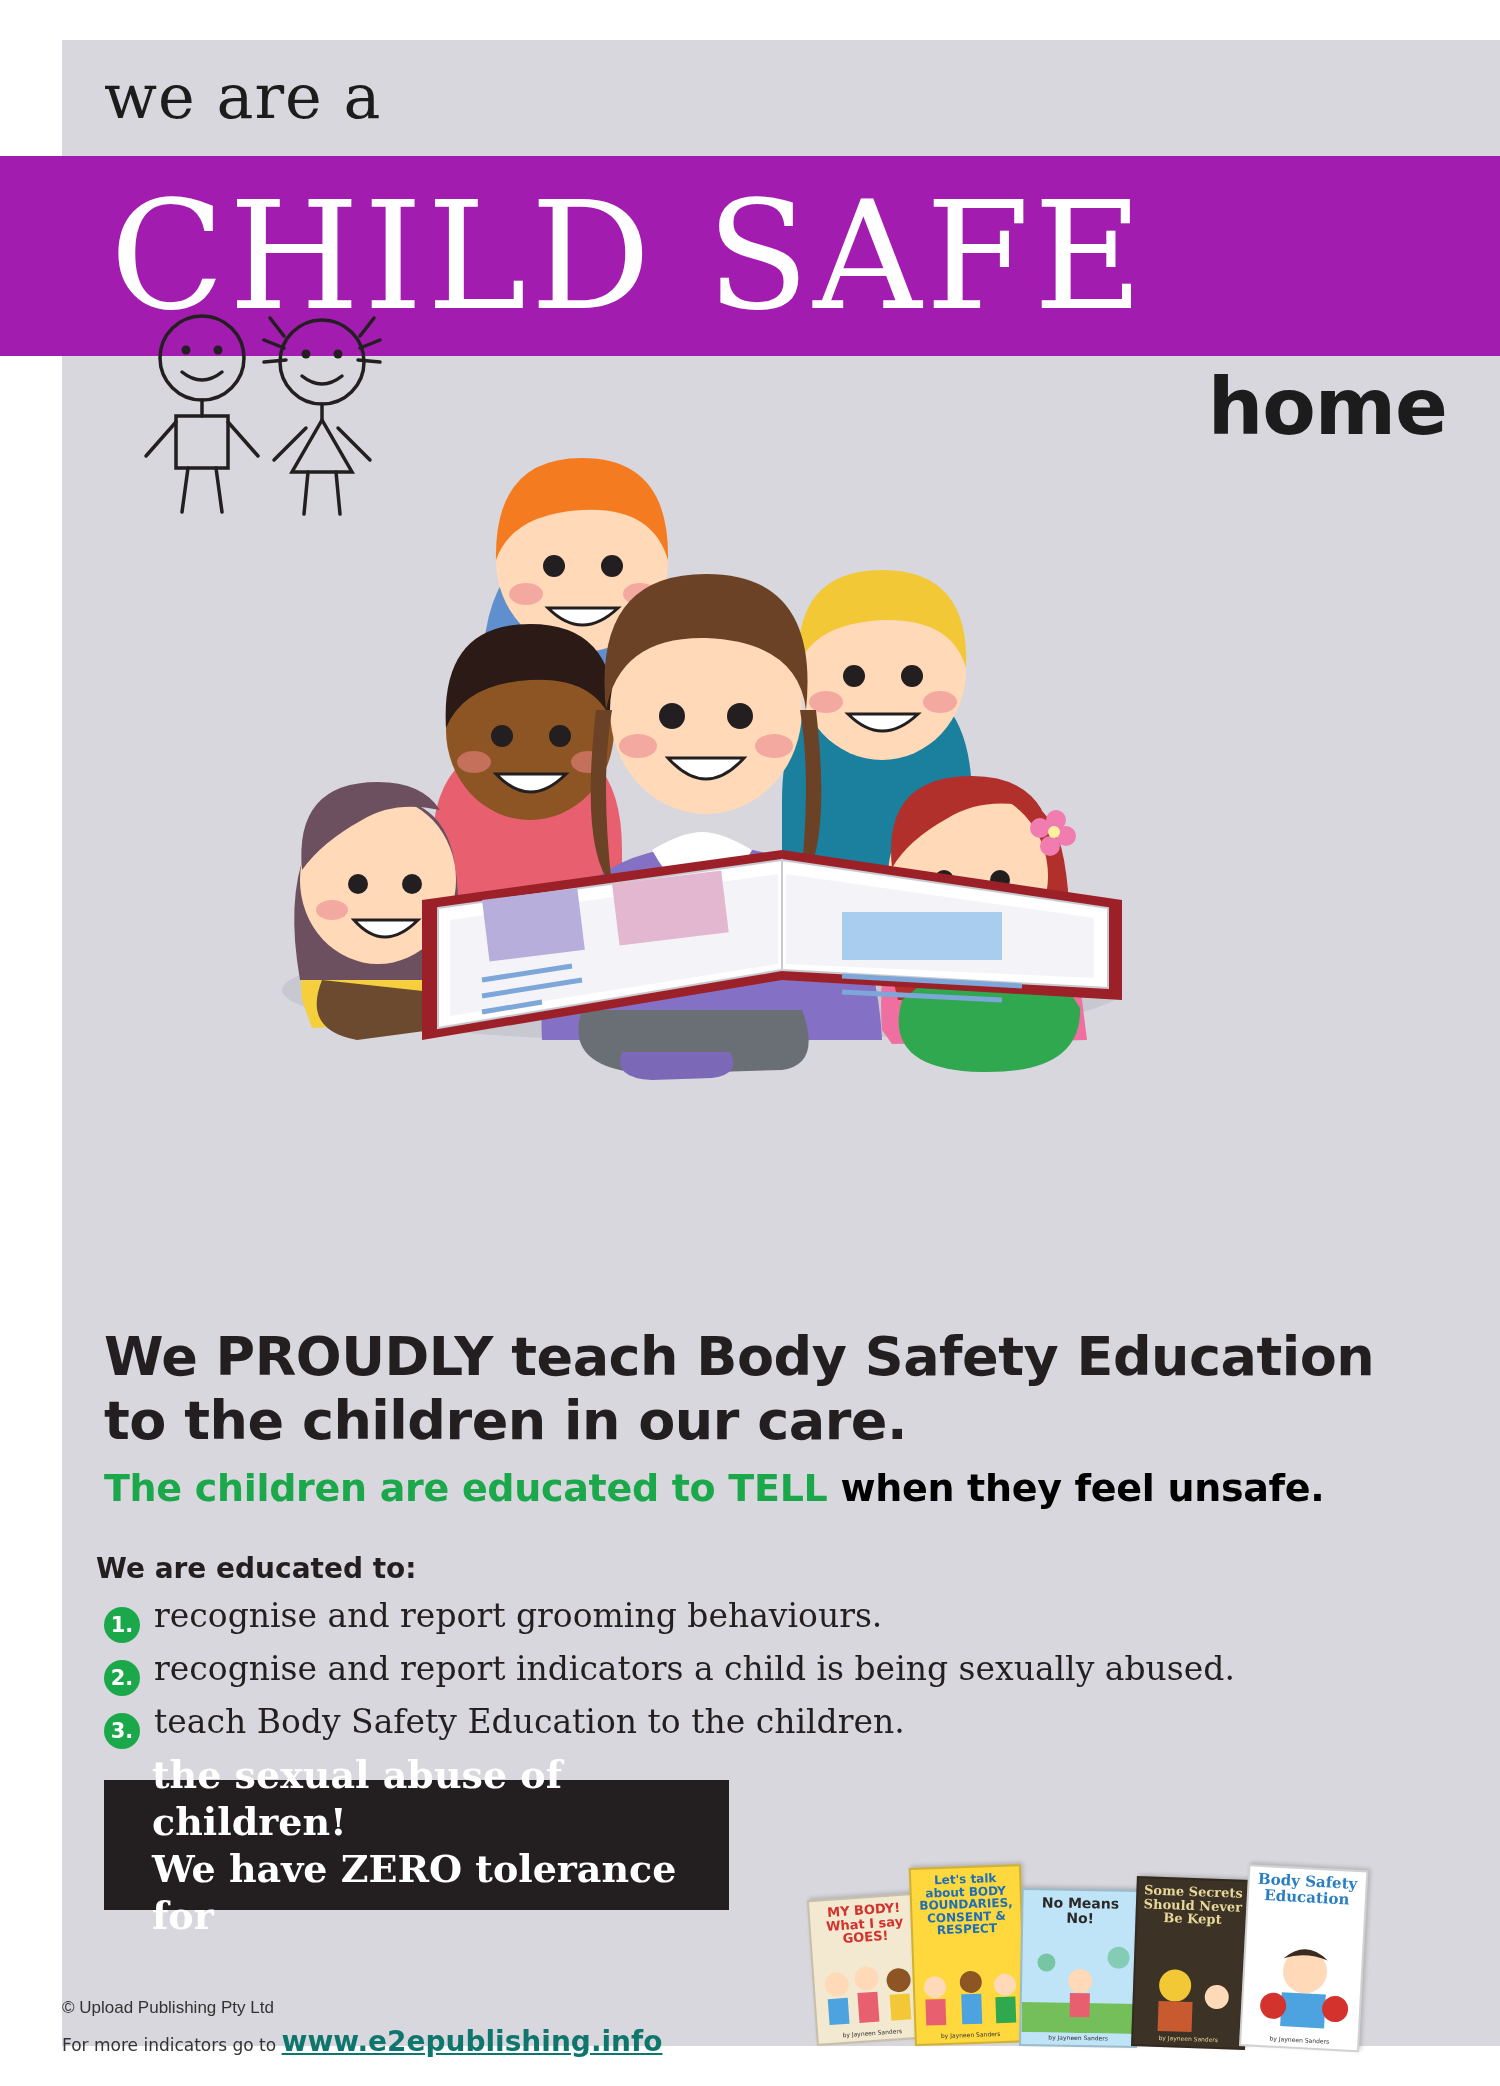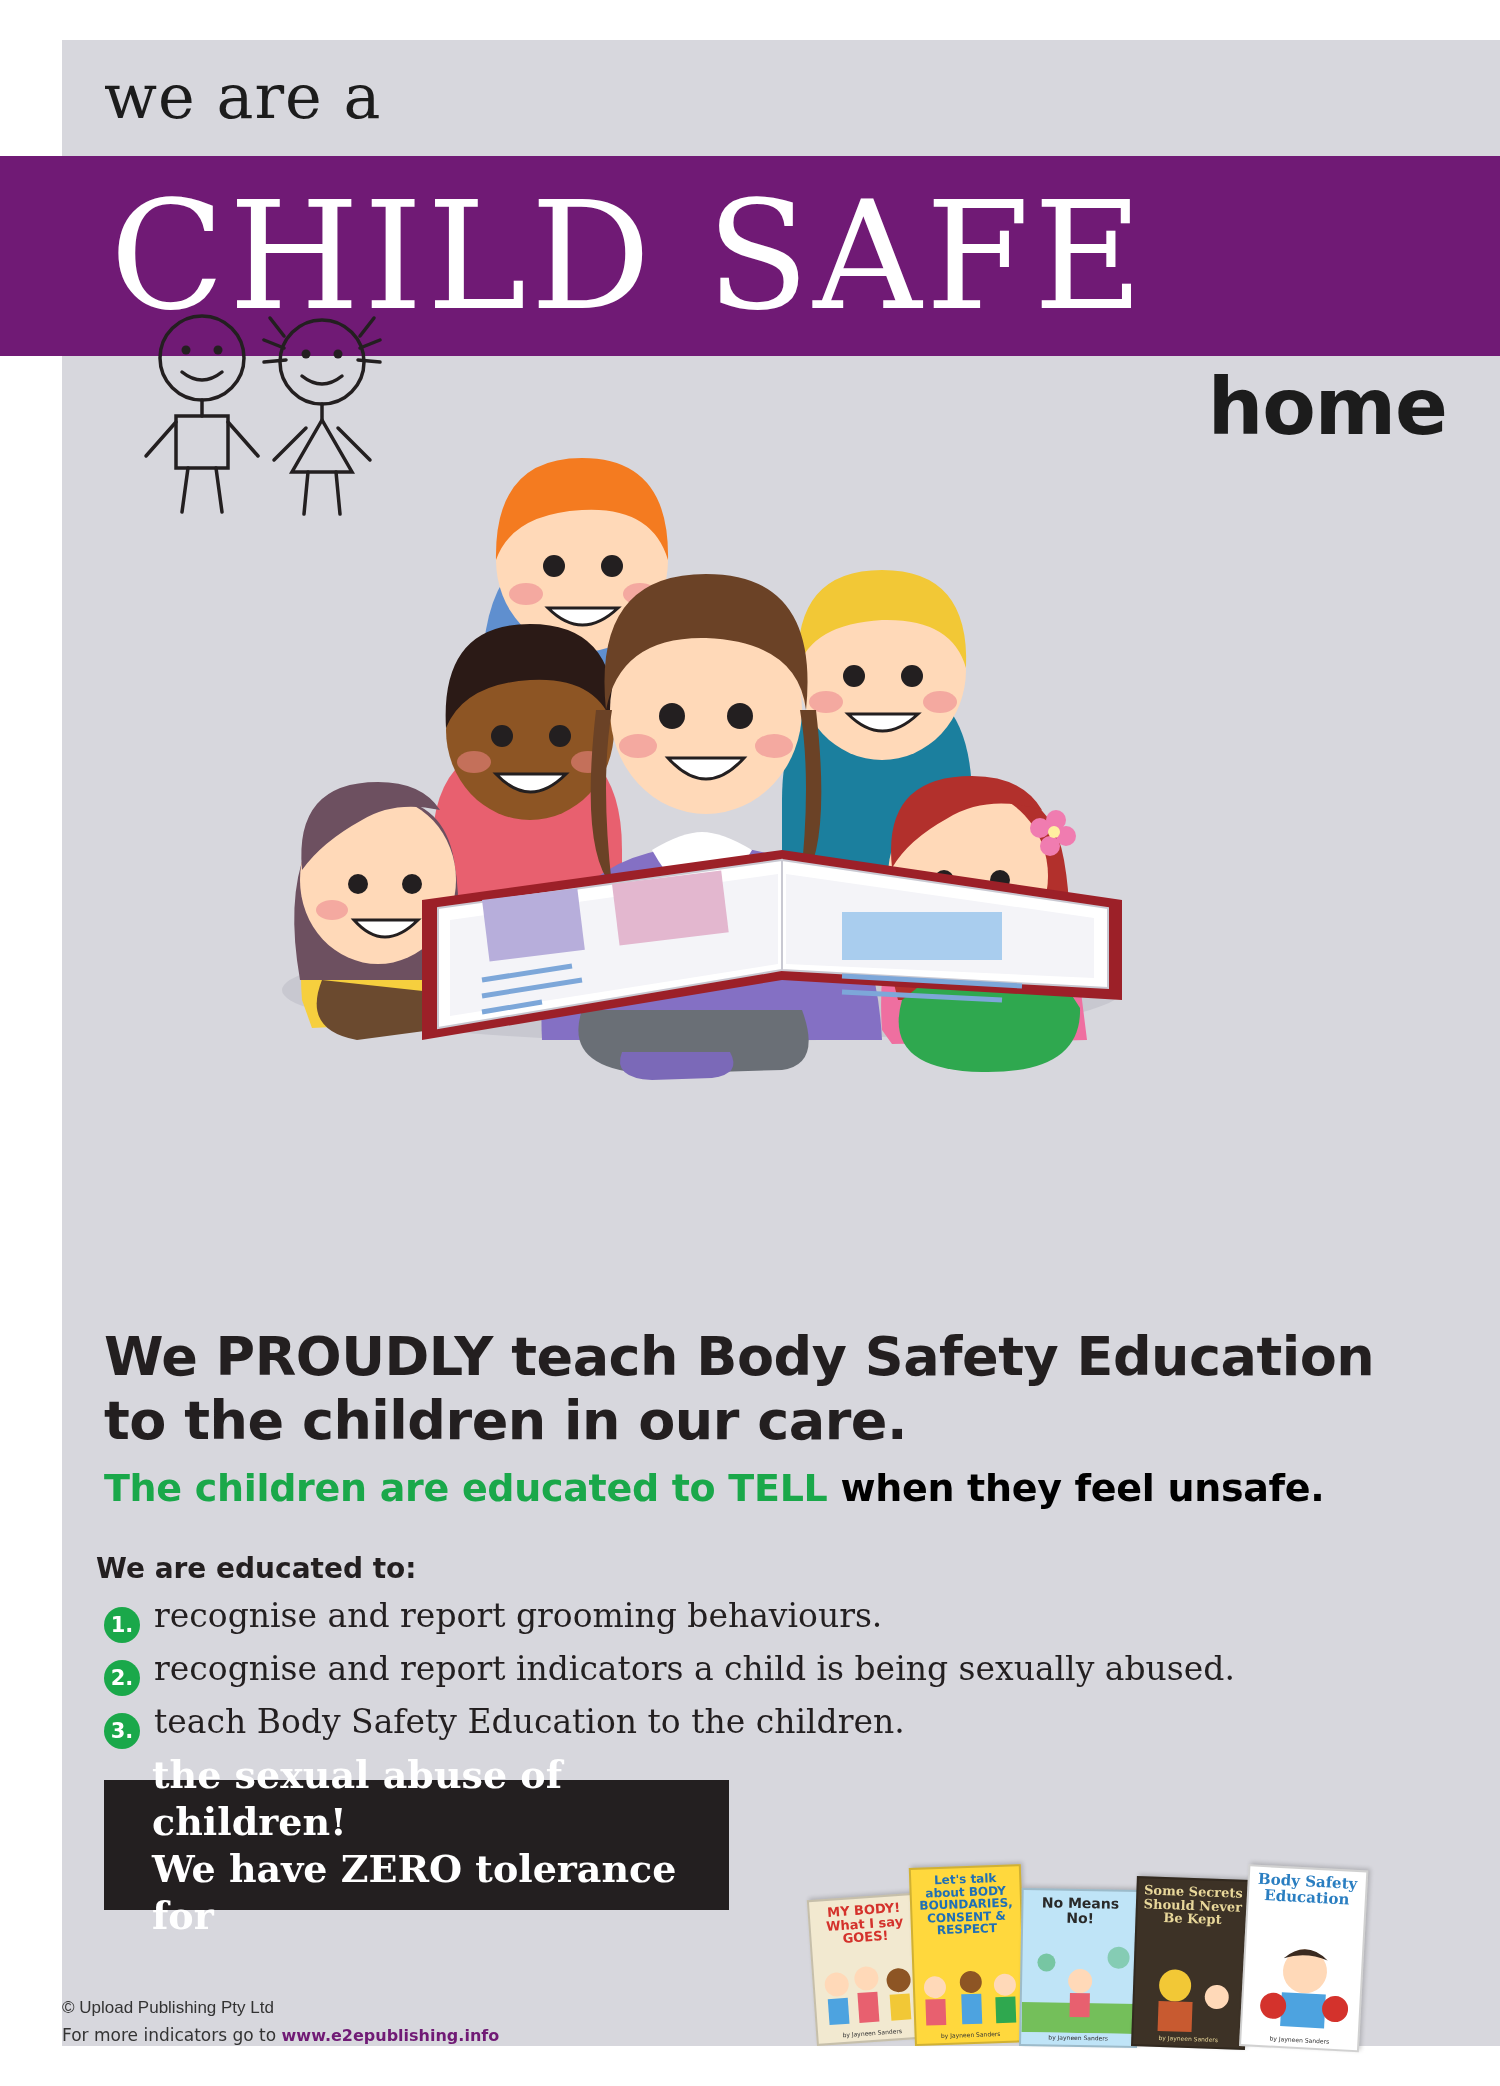--- a/index.html
+++ b/index.html
@@ -35,21 +35,21 @@
     color: #1c1c1c;
     letter-spacing: 1px;
   }
 
   .green-band {
     position: absolute;
     left: -62px;
     top: 116px;
     width: 1500px;
     height: 200px;
-    background: #701a75;
+    background: #a21caf;
     display: flex;
     align-items: center;
   }
   .green-band .band-text {
     font-family: "DejaVu Serif", serif;
     font-size: 150px;
     line-height: 150px;
     color: #ffffff;
     letter-spacing: 4px;
     margin-left: 110px;
@@ -223,22 +223,23 @@
     font-size: 17px;
     color: #333333;
     margin-bottom: 7px;
   }
   .footer-line2 {
     font-family: "DejaVu Sans", sans-serif;
     font-size: 17px;
     color: #333333;
   }
   .footer-line2 b {
-    font-size: 16px;
-    color: #701a75;
+    font-size: 28px;
+    color: #0f766e;
+    text-decoration: underline;
   }
 </style>
 </head>
 <body>
 
 <div id="poster">
 
   <div class="we-are-a">we are a</div>
 
   <div class="green-band">

